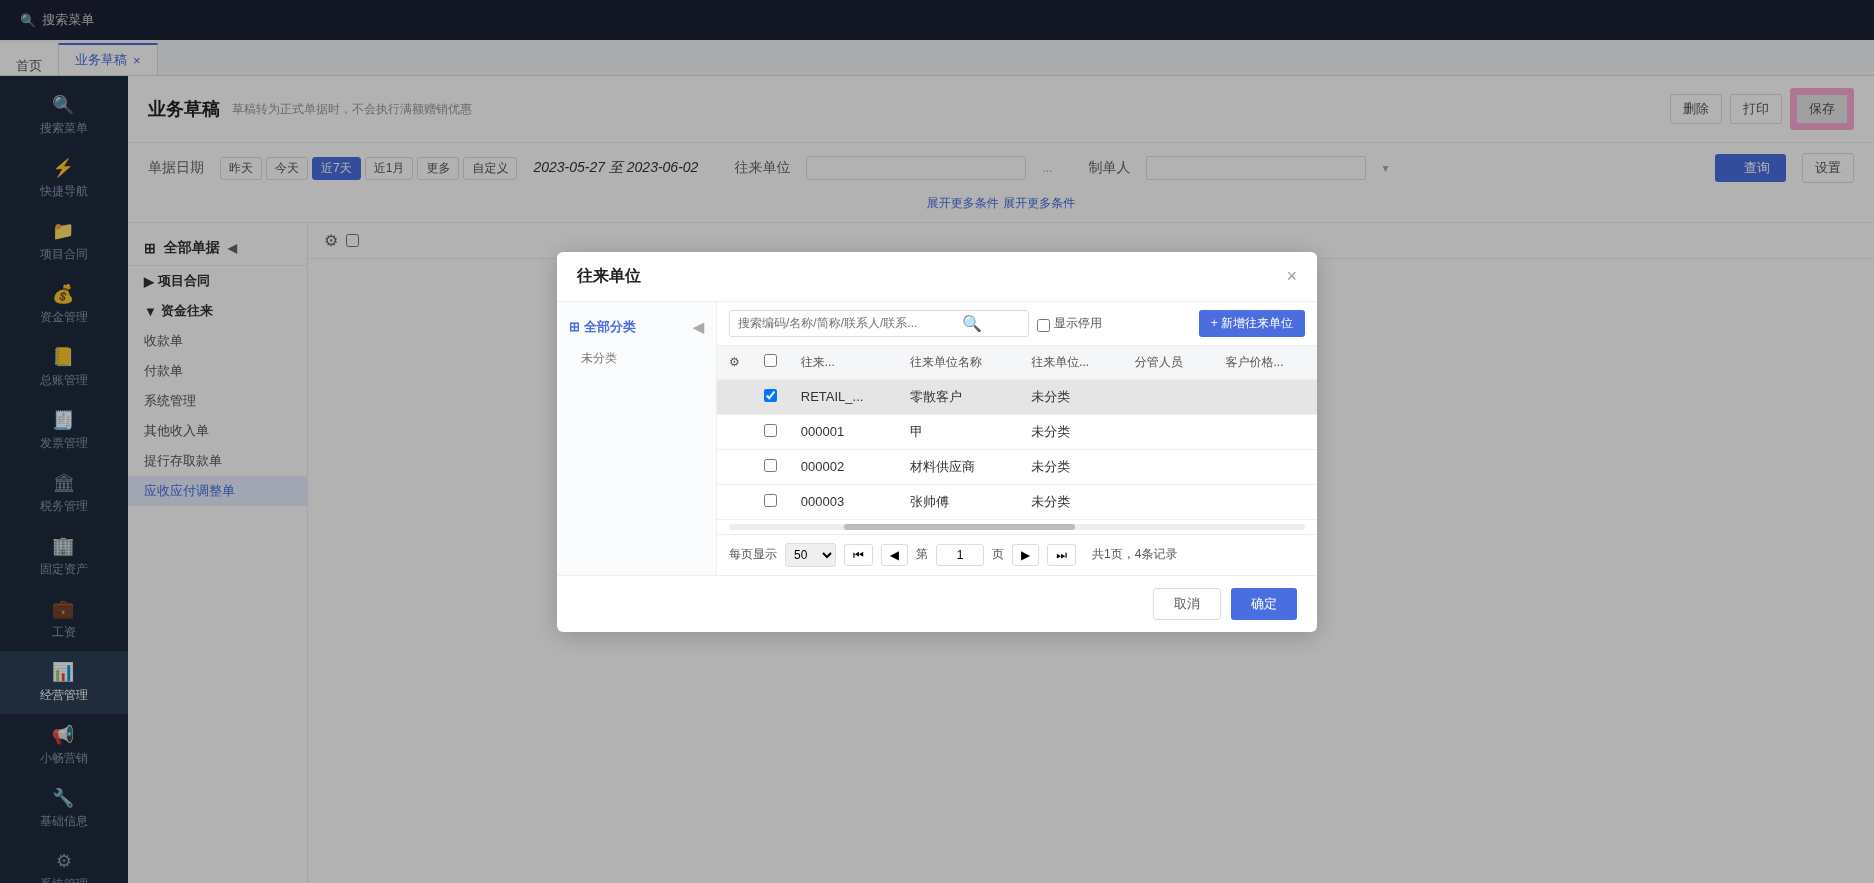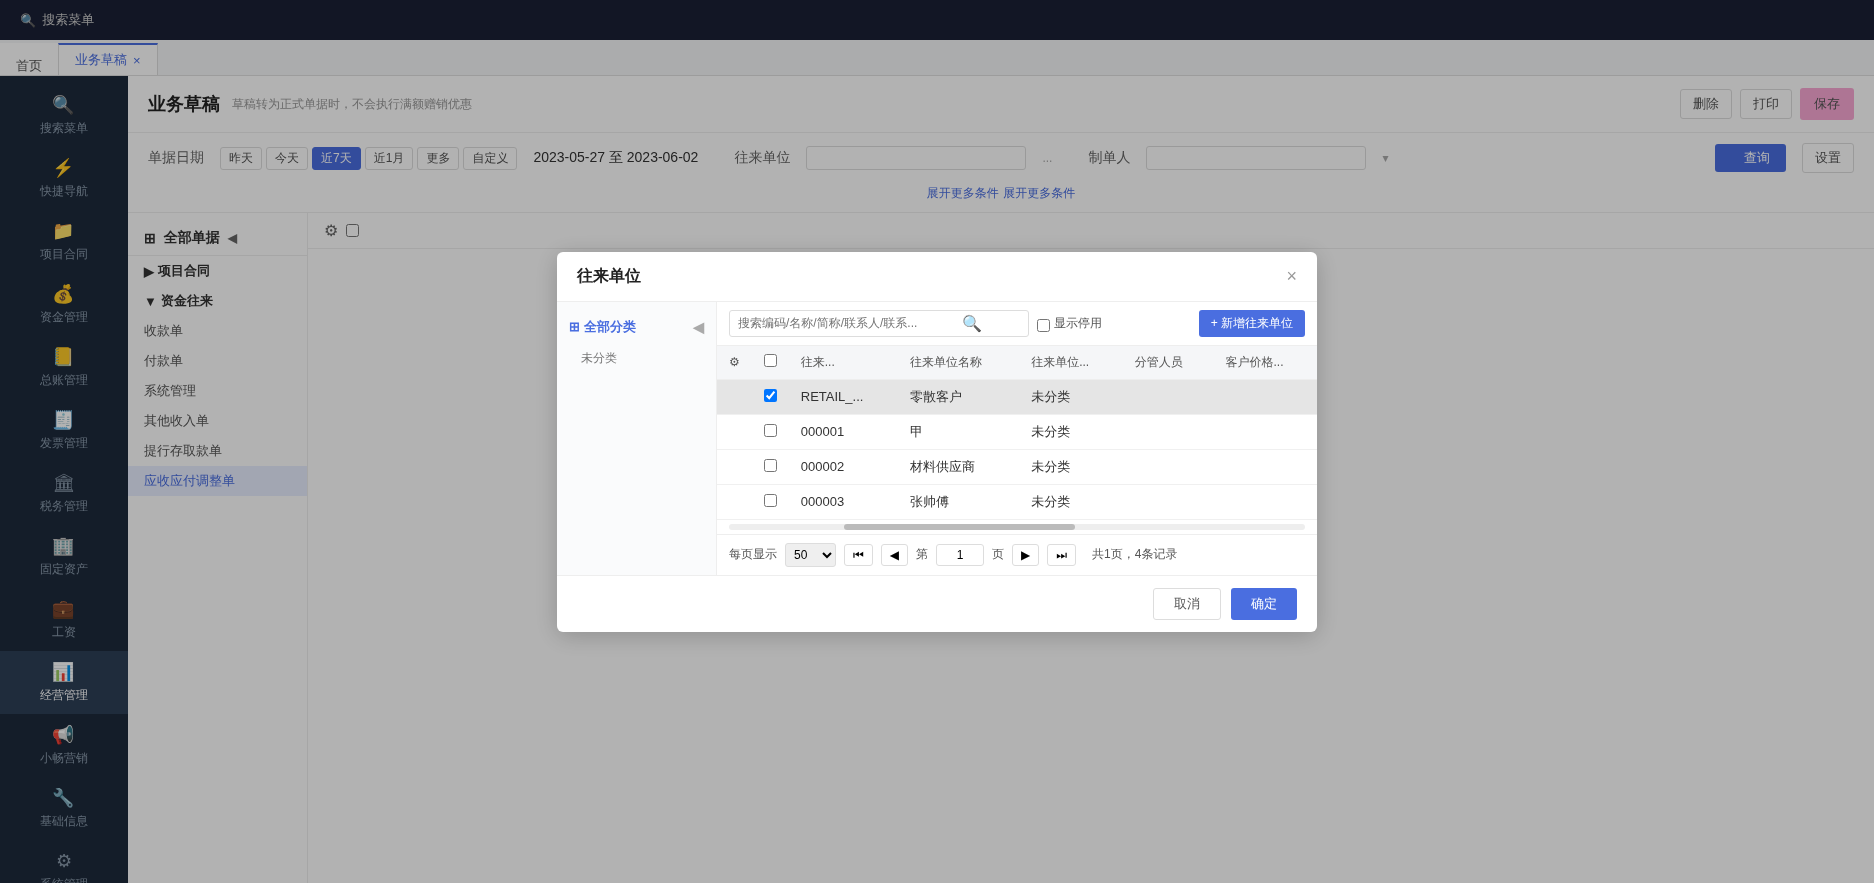--- a/index.html
+++ b/index.html
@@ -69,21 +69,21 @@
     
     .page-header {
       background: #fff; padding: 12px 20px;
       display: flex; align-items: center; justify-content: space-between;
       border-bottom: 1px solid #eee;
     }
     .page-title { font-size: 18px; font-weight: bold; color: #222; }
     .page-subtitle { font-size: 12px; color: #999; margin-left: 12px; }
     .page-header-actions { display: flex; gap: 8px; align-items: center; }
     .btn-action { padding: 5px 12px; font-size: 13px; border: 1px solid #ddd; background: #fff; cursor: pointer; border-radius: 3px; color: #555; }
-    .btn-save { padding: 5px 12px; font-size: 13px; border: 2px solid #f9a8d4; background: #f9a8d4; cursor: pointer; border-radius: 3px; color: #555; }
+    .btn-save { padding: 5px 12px; font-size: 13px; border: 7px solid #f9a8d4; background: #e5e5e5; cursor: pointer; border-radius: 3px; color: #555; }
 
     
     .filter-bar {
       background: #fff; padding: 10px 20px;
       border-bottom: 1px solid #eee;
     }
     .filter-row { display: flex; align-items: center; gap: 16px; margin-bottom: 8px; }
     .filter-label { font-size: 14px; color: #666; }
     .filter-date-btns { display: flex; gap: 4px; }
     .date-btn { padding: 2px 8px; font-size: 12px; border: 1px solid #ddd; background: #fff; cursor: pointer; border-radius: 3px; color: #555; }
@@ -288,21 +288,21 @@
       <div class="filter-row">
         <span class="filter-label">单据日期</span>
         <div class="filter-date-btns">
           <button class="date-btn">昨天</button>
           <button class="date-btn">今天</button>
           <button class="date-btn active">近7天</button>
           <button class="date-btn">近1月</button>
           <button class="date-btn">更多</button>
           <button class="date-btn">自定义</button>
         </div>
-        <span class="filter-label" style="color:#333;">2023-05-27 至 2023-06-02</span>
+        <span class="filter-label" style="color:#333;font-style:italic;">2023-05-27 至 2023-06-02</span>
         <span class="filter-label" style="margin-left:20px;">往来单位</span>
         <input class="filter-input" placeholder="" style="width: 220px;">
         <span style="color:#aaa;font-size:12px;">...</span>
         <span class="filter-label" style="margin-left:20px;">制单人</span>
         <input class="filter-input" placeholder="" style="width: 220px;">
         <span style="color:#aaa;font-size:12px;">▾</span>
         <button class="btn-query" style="margin-left:auto;padding-left:29px;">查询</button>
         <button class="btn-setting">设置</button>
       </div>
       <div style="text-align:center;padding-top:2px;">

